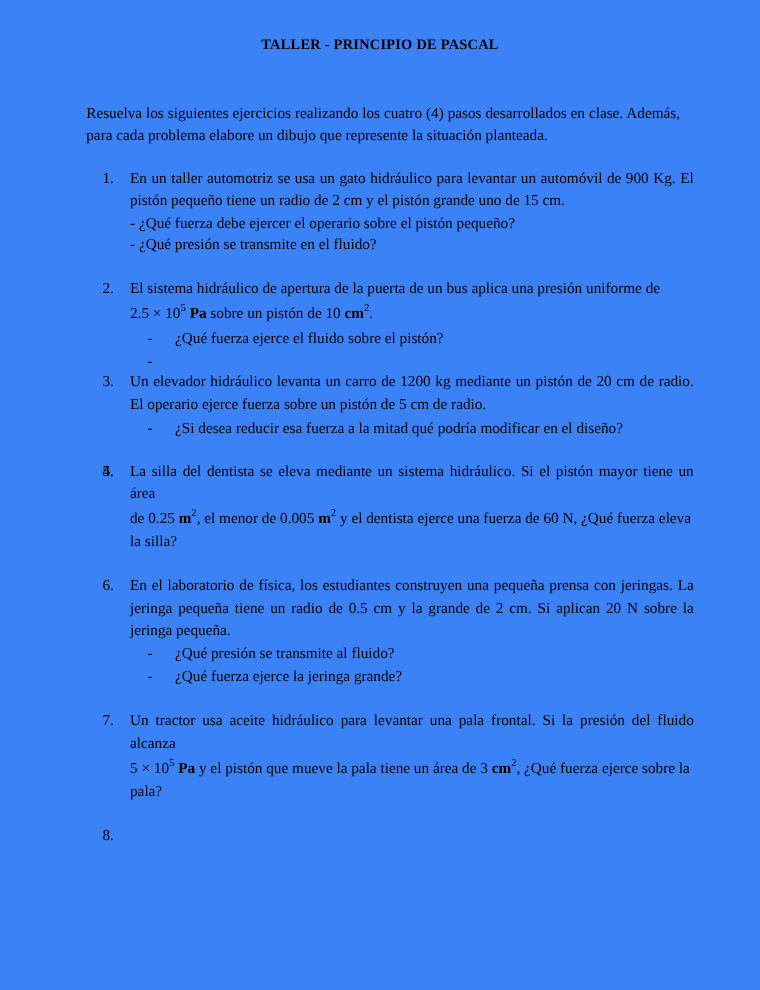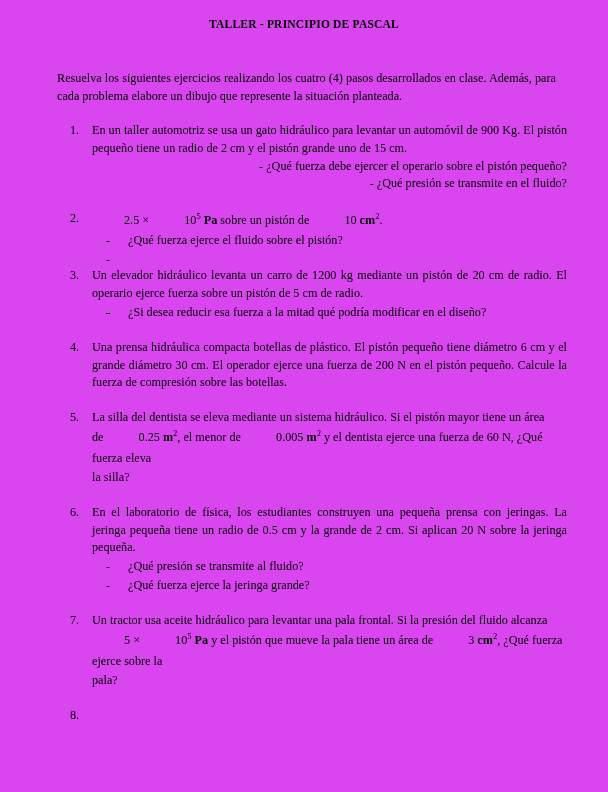--- a/index.html
+++ b/index.html
@@ -12,22 +12,22 @@
     height: 792px;
     font-family: "Liberation Serif", "DejaVu Serif", serif;
     color: #000000;
     overflow: hidden;
   }
   .page {
     width: 608px;
     height: 792px;
     position: relative;
     box-sizing: border-box;
-    padding: 0;
-    background: #d946ef;
+    padding: 12px;
+    background: #3b82f6;
   }
   .doc-title {
     text-align: center;
     font-weight: bold;
     font-size: 11.5px;
     letter-spacing: 0.2px;
     margin: 0;
     padding-top: 18px;
   }
   .intro {
@@ -63,21 +63,21 @@
     text-align: justify;
     text-justify: inter-word;
   }
   .ex-body.nojust {
     text-align: left;
   }
   
   .sub-tight {
     font-size: 12.2px;
     line-height: 17.8px;
-    text-align: right;
+    text-align: left;
     padding-left: 0;
   }
   .sub-indent {
     font-size: 12.2px;
     line-height: 19px;
     text-align: left;
     padding-left: 36px;
     position: relative;
   }
   .sub-indent .dash {
@@ -85,21 +85,20 @@
     left: 14px;
     top: 0;
   }
   
   .mathit {
     font-family: "Liberation Serif", "DejaVu Serif", serif;
     font-weight: bold;
   }
   .num {
     font-family: "Liberation Serif", "DejaVu Serif", serif;
-    margin-left: 32px;
   }
   sup {
     font-size: 0.70em;
     vertical-align: super;
     line-height: 0;
   }
   .mline {
     line-height: 21px;
   }
 </style>
@@ -116,20 +115,21 @@
 
     <div class="exercise">
       <span class="ex-num">1.</span>
       <div class="ex-body">En un taller automotriz se usa un gato hidráulico para levantar un automóvil de 900 Kg. El pistón pequeño tiene un radio de 2 cm y el pistón grande uno de 15 cm.</div>
       <div class="sub-tight">- ¿Qué fuerza debe ejercer el operario sobre el pistón pequeño?</div>
       <div class="sub-tight">- ¿Qué presión se transmite en el fluido?</div>
     </div>
 
     <div class="exercise">
       <span class="ex-num">2.</span>
+      <div class="ex-body">El sistema hidráulico de apertura de la puerta de un bus aplica una presión uniforme de</div>
       <div class="ex-body nojust mline">
         <span class="num">2.5</span>
         <span>×</span>
         <span class="num">10</span><sup>5</sup>
         <span class="mathit">Pa</span>
         <span>sobre un pistón de</span>
         <span class="num">10</span>
         <span class="mathit">cm</span><sup>2</sup><span>.</span>
       </div>
       <div class="sub-indent">
@@ -148,21 +148,20 @@
         <span class="dash">-</span>
       </div>
       <div class="sub-indent">
         <span class="dash">-</span>
         <span>¿Si desea reducir esa fuerza a la mitad qué podría modificar en el diseño?</span>
       </div>
     </div>
 
     <div class="exercise">
       <span class="ex-num">4.</span>
-      <div class="ex-body">Una prensa hidráulica compacta botellas de plástico. El pistón pequeño tiene diámetro 6 cm y el grande diámetro 30 cm. El operador ejerce una fuerza de 200 N en el pistón pequeño. Calcule la fuerza de compresión sobre las botellas.</div>
     </div>
 
     <div class="exercise">
       <span class="ex-num">5.</span>
       <div class="ex-body">La silla del dentista se eleva mediante un sistema hidráulico. Si el pistón mayor tiene un área</div>
       <div class="ex-body nojust mline">
         <span>de</span>
         <span class="num">0.25</span>
         <span class="mathit">m</span><sup>2</sup><span>, el menor de</span>
         <span class="num">0.005</span>

